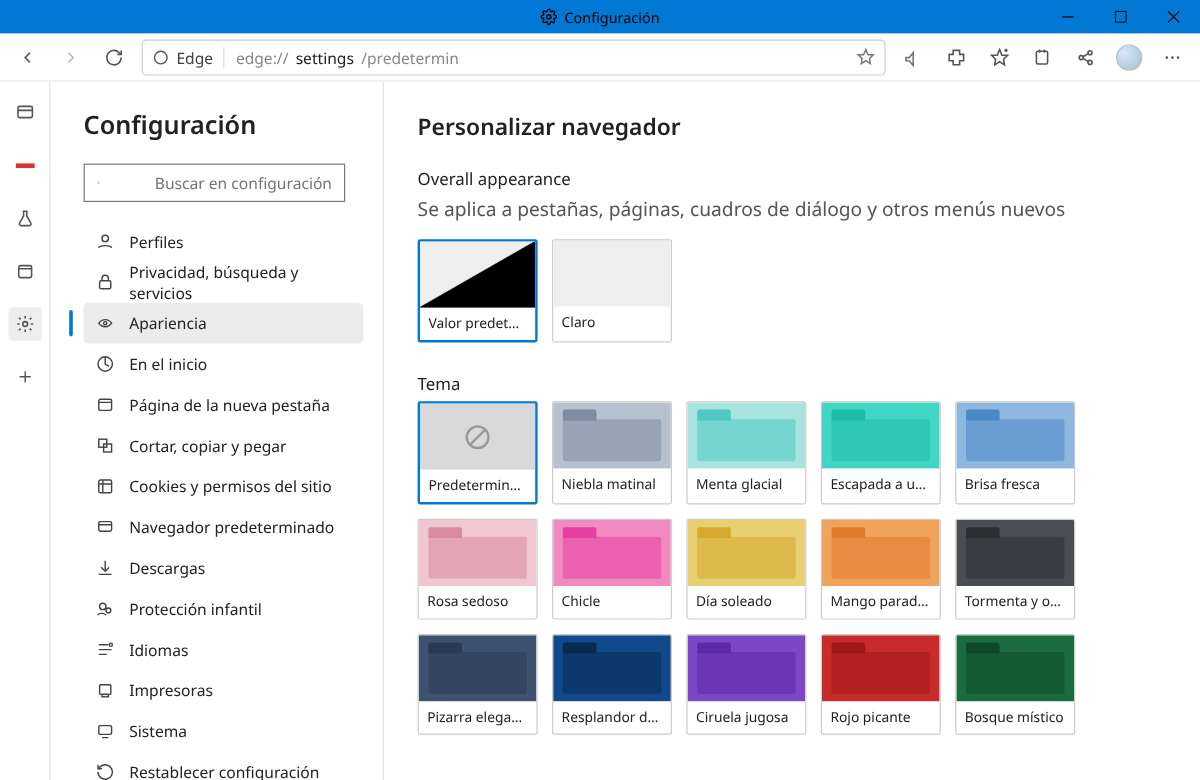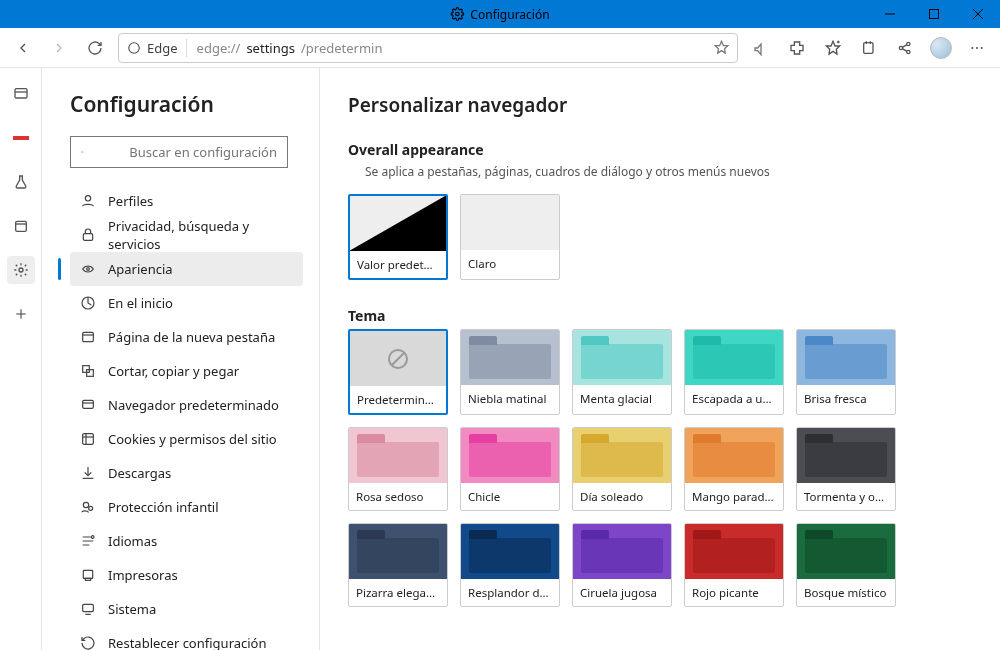--- a/index.html
+++ b/index.html
@@ -40,22 +40,22 @@
 .searchbox input { border: none; outline: none; flex: 1; font-size: 13px; text-align: right; }
 .navlist { display: flex; flex-direction: column; }
 .navitem { display: flex; align-items: center; gap: 12px; height: 34px; padding: 0 10px; border-radius: 4px; cursor: pointer; font-size: 13px; color: #222; position: relative; }
 .navitem.active { background: #ececec; }
 .navitem.active::before { content:""; position: absolute; left: -12px; top: 6px; bottom: 6px; width: 3px; background: #0078d4; border-radius: 2px; }
 .navitem svg { width: 16px; height: 16px; flex-shrink: 0; color: #444; }
 
 
 .main { flex: 1; padding: 24px 28px; overflow-y: auto; }
 .main h2 { font-size: 19px; font-weight: 600; margin-bottom: 22px; }
-.main h3 { font-size: 14px; font-weight: 700; margin-bottom: 4px; }
-.sub { font-size: 12px; color: #555; margin-bottom: 14px; margin-left: 17px; }
+.main h3 { font-size: 14px; font-weight: 400; margin-bottom: 4px; }
+.sub { font-size: 16px; color: #555; margin-bottom: 14px; }
 .section { margin-bottom: 26px; }
 
 .cardrow { display: flex; gap: 12px; flex-wrap: wrap; }
 .card { width: 100px; border: 1px solid #ccc; border-radius: 2px; overflow: hidden; cursor: pointer; background: #fff; }
 .card.selected { border: 2px solid #0078d4; }
 .card .swatch { height: 55px; }
 .card .label { padding: 6px 7px; font-size: 11.5px; white-space: nowrap; overflow: hidden; text-overflow: ellipsis; }
 
 
 .sw-default { background: linear-gradient(to bottom right, #eee 0 49%, #000 50% 100%); }
@@ -266,32 +266,32 @@
         </div>
         <div class="navitem">
           <svg viewBox="0 0 24 24" fill="none" stroke="currentColor" stroke-width="1.8">
             <rect x="4" y="4" width="10" height="10"></rect>
             <rect x="10" y="10" width="10" height="10"></rect>
           </svg>
           <span>Cortar, copiar y pegar</span>
         </div>
         <div class="navitem">
           <svg viewBox="0 0 24 24" fill="none" stroke="currentColor" stroke-width="1.8">
-            <rect x="4" y="5" width="16" height="12" rx="2"></rect>
-            <line x1="4" y1="9" x2="20" y2="9"></line>
-          </svg>
-          <span>Navegador predeterminado</span>
-        </div>
-        <div class="navitem">
-          <svg viewBox="0 0 24 24" fill="none" stroke="currentColor" stroke-width="1.8">
             <rect x="4" y="4" width="16" height="16" rx="2"></rect>
             <line x1="4" y1="9" x2="20" y2="9"></line>
             <line x1="9" y1="4" x2="9" y2="20"></line>
           </svg>
           <span>Cookies y permisos del sitio</span>
+        </div>
+        <div class="navitem">
+          <svg viewBox="0 0 24 24" fill="none" stroke="currentColor" stroke-width="1.8">
+            <rect x="4" y="5" width="16" height="12" rx="2"></rect>
+            <line x1="4" y1="9" x2="20" y2="9"></line>
+          </svg>
+          <span>Navegador predeterminado</span>
         </div>
         <div class="navitem">
           <svg viewBox="0 0 24 24" fill="none" stroke="currentColor" stroke-width="1.8">
             <path d="M12 3v12"></path>
             <polyline points="7 11 12 16 17 11"></polyline>
             <line x1="4" y1="20" x2="20" y2="20"></line>
           </svg>
           <span>Descargas</span>
         </div>
         <div class="navitem">

